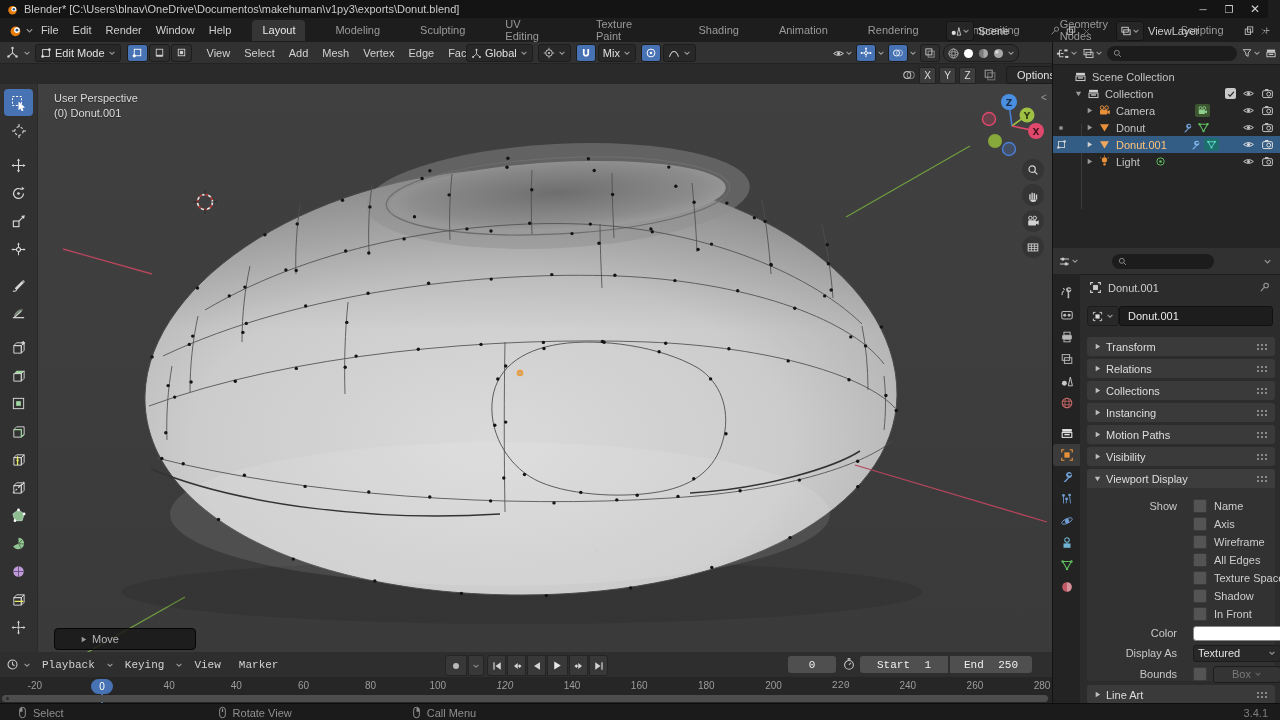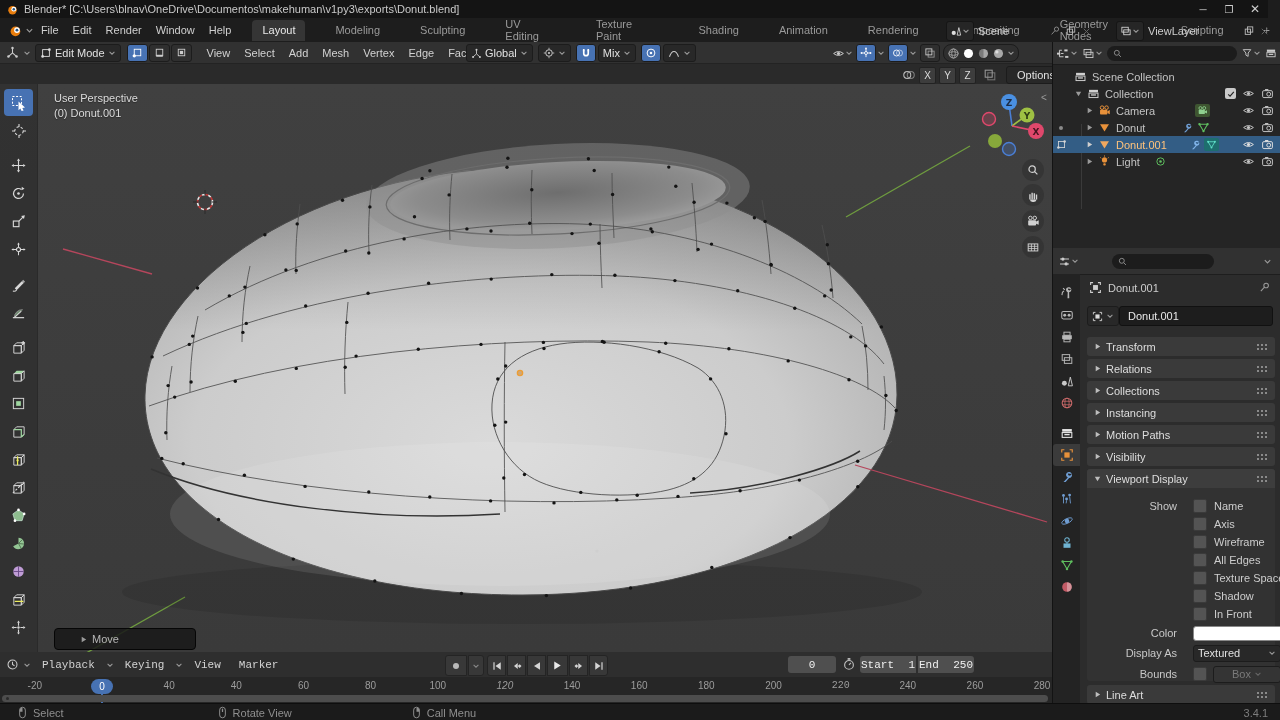--- a/index.html
+++ b/index.html
@@ -1499,25 +1499,25 @@
               <use href="#jlast"></use>
             </svg>
           </div>
       </div>
 
       <div class="ab" style="left:788px;top:4px;width:48px;height:17px;background:#4f4f4f;border-radius:3px;display:flex;align-items:center;justify-content:center;color:#f0f0f0">0</div>
       <svg class="ic ab" style="left:842px;top:5px" width="14" height="14" color="#bdbdbd">
           <use href="#stopwatch"></use>
         </svg>
       <div class="ab row" style="left:860px;top:4px;gap:2px">
-        <div class="row" style="width:54px;height:17px;background:#4f4f4f;border-radius:3px 0 0 3px;padding:0 1px;justify-content:space-between;color:#f0f0f0">
+        <div class="row" style="width:54px;height:17px;background:#4f4f4f;border-radius:3px 0 0 3px;padding:0 17px;justify-content:space-between;color:#f0f0f0">
           <span>Start</span>
             <span>1</span>
         </div>
-        <div class="row" style="width:54px;height:17px;background:#4f4f4f;border-radius:0 3px 3px 0;padding:0 1px;justify-content:space-between;color:#f0f0f0">
+        <div class="row" style="width:54px;height:17px;background:#4f4f4f;border-radius:0 3px 3px 0;padding:0 14px;justify-content:space-between;color:#f0f0f0">
           <span>End</span>
             <span>250</span>
         </div>
       </div>
     </div>
     <div id="ruler">
       <div id="ruler-labels">
           <span class="fl" style="left: 34.85px;">-20</span>
           <span class="fl" style="left: 169.15px;">40</span>
           <span class="fl" style="left: 236.3px;">40</span>

